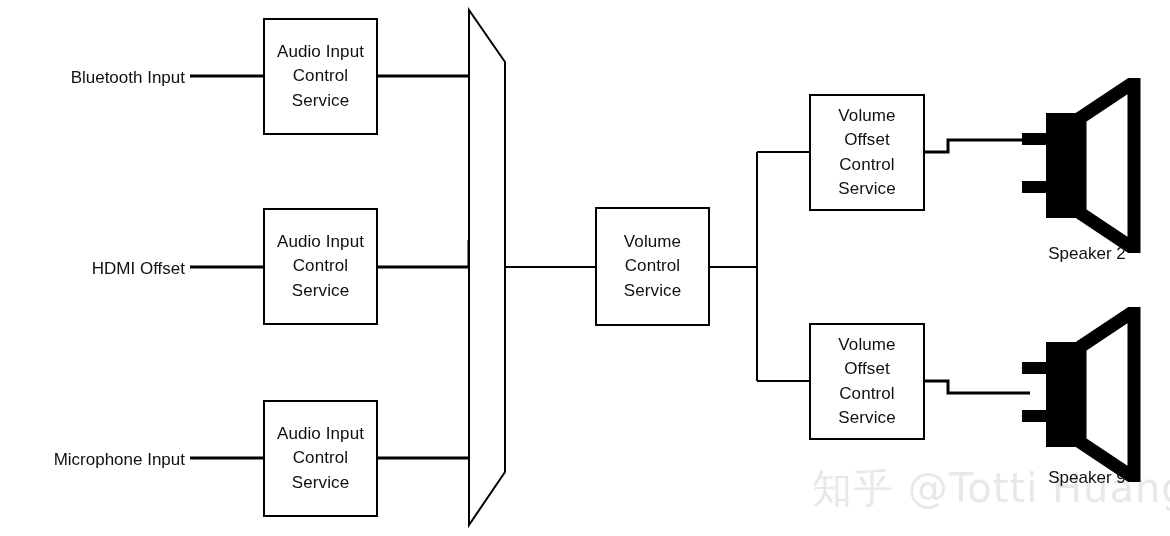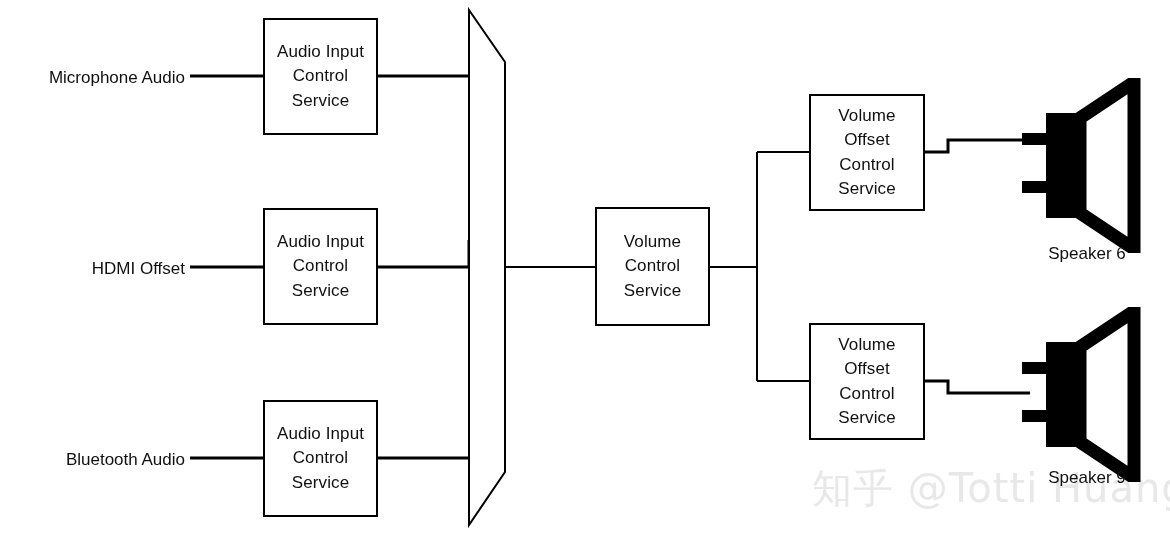--- a/index.html
+++ b/index.html
@@ -101,23 +101,23 @@
       <line x1="757" y1="381" x2="809" y2="381" stroke-width="2"></line>
 
       <polyline points="925,152 948,152 948,140 1030,140" stroke-width="3"></polyline>
 
       <polyline points="925,381 948,381 948,393 1030,393" stroke-width="3"></polyline>
     </g>
   </svg>
 
   <div class="watermark" style="left:812px; top:468px;">知乎 @Totti Huang</div>
 
-  <div class="src-label" style="left:20px; top:69px; width:165px;">Microphone Audio</div>
+  <div class="src-label" style="left:20px; top:69px; width:165px;">Bluetooth Input</div>
   <div class="src-label" style="left:20px; top:260px; width:165px;">HDMI Offset</div>
-  <div class="src-label" style="left:20px; top:451px; width:165px;">Bluetooth Audio</div>
+  <div class="src-label" style="left:20px; top:451px; width:165px;">Microphone Input</div>
 
   <div class="node-box" style="left:263px; top:18px; width:115px; height:117px;">
     <span class="ln">Audio Input</span>
     <span class="ln">Control</span>
     <span class="ln">Service</span>
   </div>
 
   <div class="node-box" style="left:263px; top:208px; width:115px; height:117px;">
     <span class="ln">Audio Input</span>
     <span class="ln">Control</span>
@@ -154,21 +154,21 @@
     <svg viewBox="0 0 130 175" width="130" height="175">
 
       <rect x="0" y="55" width="32" height="12" fill="#000000"></rect>
       <rect x="0" y="103" width="32" height="12" fill="#000000"></rect>
 
       <rect x="24" y="35" width="38" height="105" fill="#000000"></rect>
 
       <polygon points="58,40 112,4 112,171 58,135" fill="#ffffff" stroke="#000000" stroke-width="13" stroke-linejoin="miter"></polygon>
     </svg>
   </div>
-  <div class="spk-label" style="left:1022px; top:245px; width:130px;">Speaker 6</div>
+  <div class="spk-label" style="left:1022px; top:245px; width:130px;">Speaker 2</div>
 
   <div class="speaker" style="left:1022px; top:307px;">
     <svg viewBox="0 0 130 175" width="130" height="175">
       <rect x="0" y="55" width="32" height="12" fill="#000000"></rect>
       <rect x="0" y="103" width="32" height="12" fill="#000000"></rect>
       <rect x="24" y="35" width="38" height="105" fill="#000000"></rect>
       <polygon points="58,40 112,4 112,171 58,135" fill="#ffffff" stroke="#000000" stroke-width="13" stroke-linejoin="miter"></polygon>
     </svg>
   </div>
   <div class="spk-label" style="left:1022px; top:469px; width:130px;">Speaker 9</div>

